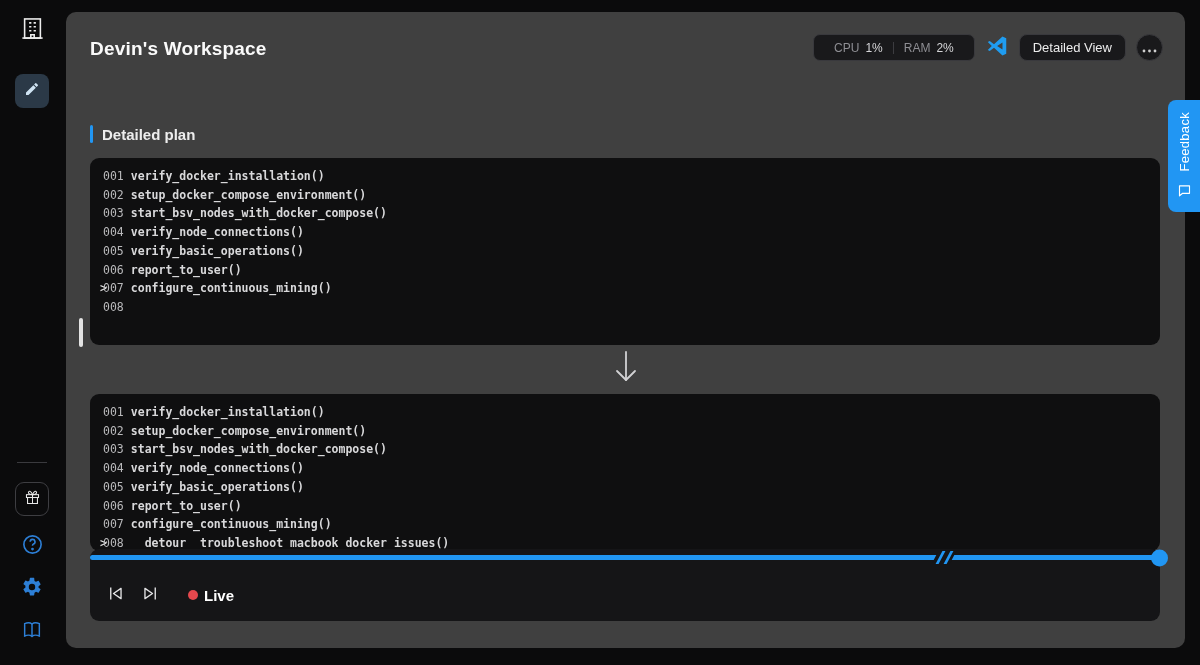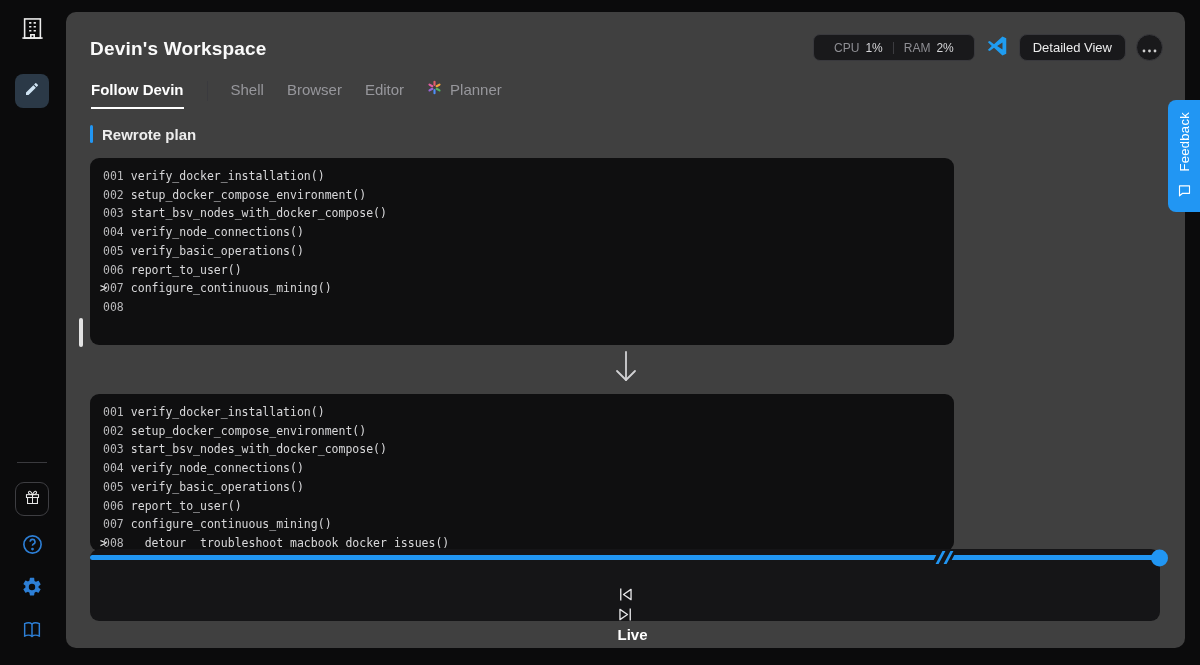--- a/index.html
+++ b/index.html
@@ -40,43 +40,43 @@
   .tabs { position:absolute; left:25px; top:68px; display:flex; align-items:flex-end; gap:23px; }
   .tab { font-size:15px; color:#97979c; padding-bottom:9px; border-bottom:2px solid transparent; }
   .tab.active { color:#ffffff; font-weight:600; border-bottom:2px solid #ffffff; }
   .tab-divider { width:1px; height:20px; background:#3a3a3e; margin-bottom:8px; }
   .tab.planner { display:flex; align-items:center; gap:8px; }
 
   .event-title { position:absolute; left:24px; top:113px; display:flex; align-items:center; gap:9px; font-size:15px; font-weight:600; color:#ededed; }
   .event-bar { width:3px; height:18px; border-radius:2px; background:var(--accent); }
 
   .codeblock {
-    position:absolute; left:24px; width:864px; background:#0f0f10; border-radius:9px;
+    position:absolute; left:24px; width:1070px; background:#0f0f10; border-radius:9px;
     padding:9px 0; overflow:hidden;
     font-family:"DejaVu Sans Mono", monospace; font-size:11.5px;
   }
   .block1 { top:146px; height:187px; }
   .block2 { top:382px; height:157px; }
   .code-line { display:flex; line-height:18.7px; white-space:pre; }
   .gutter { flex:none; width:13px; padding-left:10px; color:#eaeaea; }
   .lnum { color:#b9b9bb; margin-right:7px; }
-  .ltext { color:#d8d8da; }
+  .ltext { color:#d8d8da;font-weight:bold; }
 
   .scroll-indicator { position:absolute; left:13px; top:306px; width:4px; height:29px; border-radius:2px; background:#e3e3e3; }
 
   .arrow-down { position:absolute; left:0; right:0; top:338px; display:flex; justify-content:center; }
 
   
   .player { position:absolute; left:24px; top:537px; width:1070px; height:72px; background:#151517; border-radius:9px; }
   .progress { position:relative; height:5px; margin-top:6px; }
   .progress-fill { position:absolute; left:0; top:0; height:5px; background:var(--accent); border-radius:3px; }
   .handle { position:absolute; right:-8px; top:50%; transform:translateY(-50%); width:17px; height:17px; border-radius:50%; background:var(--accent); }
   .bar-gap { position:absolute; top:-4px; width:18px; height:13px; background:#151517; transform:skewX(-28deg); display:flex; justify-content:center; gap:5px; }
   .bar-gap i { display:block; width:3px; height:13px; background:var(--accent); }
-  .controls { display:flex; align-items:center; margin-top:26px; padding-left:15px; height:30px;flex-direction:column; }
+  .controls { display:flex; align-items:center; margin-top:20px; padding-left:15px; height:30px; }
   .ctrl-btn { width:20px; height:20px; margin-right:15px; display:flex; align-items:center; justify-content:center; }
   .live-dot { width:10px; height:10px; border-radius:50%; background:var(--live); margin:0 6px 0 13px; }
   .live-label { font-size:15px; font-weight:600; color:#ffffff; }
 
   
   .feedback-tab {
     position:absolute; right:0; top:100px; width:32px; height:112px;
     background:var(--accent); border-radius:8px 0 0 8px; cursor:pointer;
     display:flex; flex-direction:column; align-items:center; justify-content:space-between;
     padding:12px 0 10px;
@@ -164,44 +164,24 @@
       <span>
         <svg width="15" height="4" viewBox="0 0 15 4" fill="#cfcfcf">
           <circle cx="2" cy="2" r="1.4"></circle>
             <circle cx="7.5" cy="2" r="1.4"></circle>
             <circle cx="13" cy="2" r="1.4"></circle>
         </svg>
       </span>
     </button>
   </div>
 
-  <nav class="tabs">
-    <div class="tab active">Follow Devin</div>
-    <div class="tab-divider"></div>
-    <div class="tab">Shell</div>
-    <div class="tab">Browser</div>
-    <div class="tab">Editor</div>
-    <div class="tab planner">
-      <span>
-        <svg width="15" height="15" viewBox="0 0 24 24" fill="none" stroke-width="3.4" stroke-linecap="round">
-          <line x1="12" y1="2.8" x2="12" y2="8" stroke="#e35d6a"></line>
-          <line x1="20" y1="7.4" x2="15.5" y2="10" stroke="#f3a33c"></line>
-          <line x1="20" y1="16.6" x2="15.5" y2="14" stroke="#53b15f"></line>
-          <line x1="12" y1="21.2" x2="12" y2="16" stroke="#4d8ef7"></line>
-          <line x1="4" y1="16.6" x2="8.5" y2="14" stroke="#9a66d8"></line>
-          <line x1="4" y1="7.4" x2="8.5" y2="10" stroke="#e35da0"></line>
-        </svg>
-      </span>
-      <span>Planner</span>
-    </div>
-  </nav>
 
   <div class="event-title">
     <span class="event-bar"></span>
-    <span>Rewrote plan</span>
+    <span>Detailed plan</span>
   </div>
 
   <div class="codeblock block1">
       <div class="code-line"><span class="gutter"></span><span class="lnum">001</span><span class="ltext">verify_docker_installation()</span></div>
       <div class="code-line"><span class="gutter"></span><span class="lnum">002</span><span class="ltext">setup_docker_compose_environment()</span></div>
       <div class="code-line"><span class="gutter"></span><span class="lnum">003</span><span class="ltext">start_bsv_nodes_with_docker_compose()</span></div>
       <div class="code-line"><span class="gutter"></span><span class="lnum">004</span><span class="ltext">verify_node_connections()</span></div>
       <div class="code-line"><span class="gutter"></span><span class="lnum">005</span><span class="ltext">verify_basic_operations()</span></div>
       <div class="code-line"><span class="gutter"></span><span class="lnum">006</span><span class="ltext">report_to_user()</span></div>
       <div class="code-line current"><span class="gutter">&gt;</span><span class="lnum">007</span><span class="ltext">configure_continuous_mining()</span></div>

